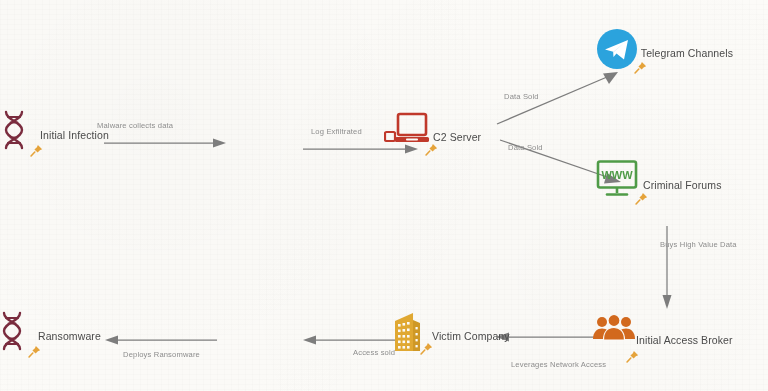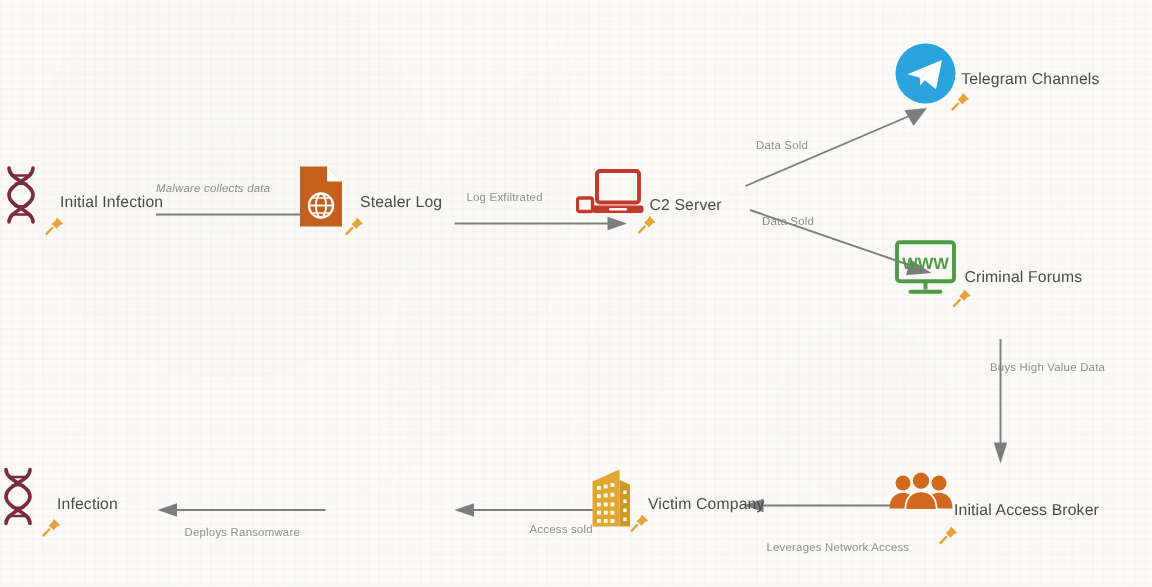--- a/index.html
+++ b/index.html
@@ -114,21 +114,21 @@
   <svg class="arrow" style="left:303px; top:334px;" width="104" height="12">
     <line x1="104" y1="6" x2="12" y2="6"></line>
     <polygon class="head" points="0,6 13,1.5 13,10.5"></polygon>
   </svg>
 
   <svg class="arrow" style="left:105px; top:334px;" width="112" height="12">
     <line x1="112" y1="6" x2="12" y2="6"></line>
     <polygon class="head" points="0,6 13,1.5 13,10.5"></polygon>
   </svg>
 
-  <div class="edge-label" style="left:104px; top:121px;font-style:italic;">Malware collects data</div>
+  <div class="edge-label" style="left:97px; top:121px;">Malware collects data</div>
   <div class="edge-label" style="left:311px; top:127px;">Log Exfiltrated</div>
   <div class="edge-label" style="left:504px; top:92px;">Data Sold</div>
   <div class="edge-label" style="left:508px; top:143px;">Data Sold</div>
   <div class="edge-label" style="left:660px; top:240px;">Buys High Value Data</div>
   <div class="edge-label" style="left:511px; top:360px;">Leverages Network Access</div>
   <div class="edge-label" style="left:353px; top:348px;">Access sold</div>
   <div class="edge-label" style="left:123px; top:350px;">Deploys Ransomware</div>
 
   <div class="node" style="left:58px; top:110px;">
     <div class="icon-wrap">
@@ -145,38 +145,20 @@
         </g>
       </svg>
       <svg class="pin" viewBox="0 0 16 16">
         <path d="M9.5 2.2 L14 6.6 L11.6 7.6 L9.2 10.2 L5.8 6.8 L8.4 4.4 Z" fill="#e5a33a"></path>
         <line x1="6.2" y1="9.6" x2="2.2" y2="13.8" stroke="#e5a33a" stroke-width="1.7" stroke-linecap="round"></line>
       </svg>
     </div>
     <div class="node-label">Initial Infection</div>
   </div>
 
-  <div class="node" style="left:258px; top:110px;">
-    <div class="icon-wrap">
-      <svg width="34" height="42" viewBox="0 0 34 42">
-        <path d="M3 1 H21 L31 11 V41 H3 Z" fill="#c4611f"></path>
-        <path d="M21 1 L31 11 H21 Z" fill="#fbfaf7"></path>
-        <circle cx="17" cy="27" r="8" fill="none" stroke="#fbfaf7" stroke-width="1.6"></circle>
-        <ellipse cx="17" cy="27" rx="3.4" ry="8" fill="none" stroke="#fbfaf7" stroke-width="1.3"></ellipse>
-        <line x1="9" y1="27" x2="25" y2="27" stroke="#fbfaf7" stroke-width="1.3"></line>
-        <line x1="10.5" y1="22" x2="23.5" y2="22" stroke="#fbfaf7" stroke-width="1.1"></line>
-        <line x1="10.5" y1="32" x2="23.5" y2="32" stroke="#fbfaf7" stroke-width="1.1"></line>
-      </svg>
-      <svg class="pin" viewBox="0 0 16 16">
-        <path d="M9.5 2.2 L14 6.6 L11.6 7.6 L9.2 10.2 L5.8 6.8 L8.4 4.4 Z" fill="#e5a33a"></path>
-        <line x1="6.2" y1="9.6" x2="2.2" y2="13.8" stroke="#e5a33a" stroke-width="1.7" stroke-linecap="round"></line>
-      </svg>
-    </div>
-    <div class="node-label">Stealer Log</div>
-  </div>
 
   <div class="node" style="left:451px; top:112px;">
     <div class="icon-wrap">
       <svg width="46" height="36" viewBox="0 0 46 36">
         <rect x="14" y="2" width="28" height="21" rx="2" fill="none" stroke="#c0392b" stroke-width="2.6"></rect>
         <rect x="11" y="25" width="34" height="5" rx="1.6" fill="#c0392b"></rect>
         <rect x="22" y="26.6" width="12" height="1.8" rx="0.9" fill="#fbfaf7"></rect>
         <rect x="1" y="20" width="10" height="9" rx="1.4" fill="none" stroke="#c0392b" stroke-width="2.2"></rect>
       </svg>
       <svg class="pin" style="right:-6px; bottom:1px;" viewBox="0 0 16 16">
@@ -284,16 +266,16 @@
           <line x1="11.5" y1="12.5" x2="18.5" y2="12.5"></line>
           <line x1="11.5" y1="27.5" x2="18.5" y2="27.5"></line>
           <line x1="9" y1="33" x2="21" y2="33"></line>
         </g>
       </svg>
       <svg class="pin" viewBox="0 0 16 16">
         <path d="M9.5 2.2 L14 6.6 L11.6 7.6 L9.2 10.2 L5.8 6.8 L8.4 4.4 Z" fill="#e5a33a"></path>
         <line x1="6.2" y1="9.6" x2="2.2" y2="13.8" stroke="#e5a33a" stroke-width="1.7" stroke-linecap="round"></line>
       </svg>
     </div>
-    <div class="node-label">Infection</div>
+    <div class="node-label">Ransomware</div>
   </div>
 
 </div>
 
 </body></html>

